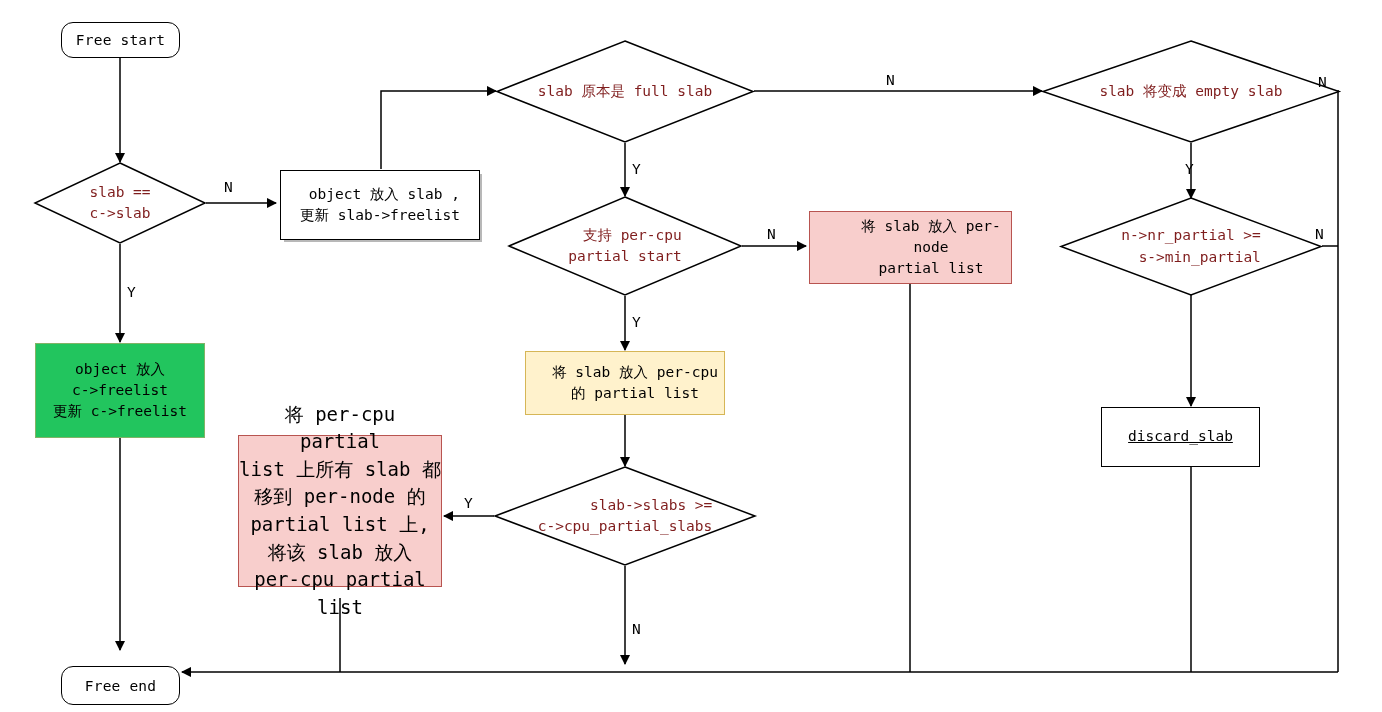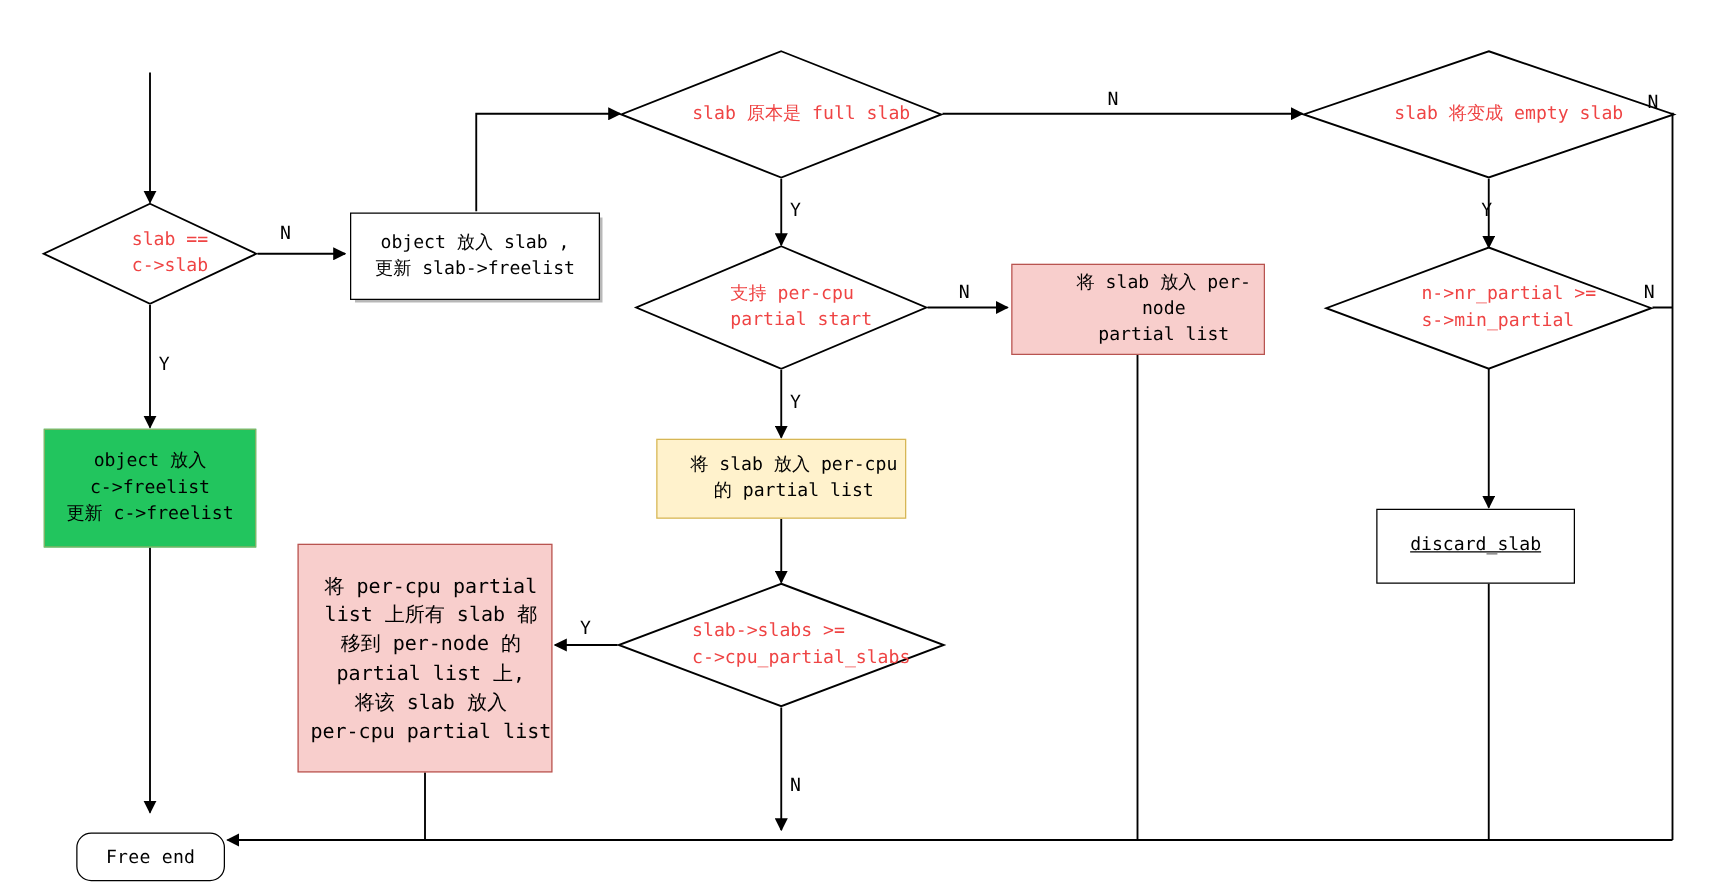--- a/index.html
+++ b/index.html
@@ -69,32 +69,32 @@
     z-index: 2;
   }
   .decision-wrap svg {
     position: absolute;
     left: 0;
     top: 0;
     overflow: visible;
   }
   .decision-label {
     position: absolute;
-    left: 16px;
+    left: 0;
     top: 0;
     width: 100%;
     height: 100%;
     display: flex;
     align-items: center;
     justify-content: center;
-    text-align: left;
+    text-align: right;
     white-space: pre-line;
     font-size: 14.5px;
     line-height: 1.45;
-    color: #ef4444;
+    color: #7f1d1d;
     pointer-events: none;
   }
   .edge-label {
     position: absolute;
     font-size: 14.5px;
     color: #000000;
     z-index: 4;
     background: transparent;
   }
 </style>
@@ -148,30 +148,33 @@
       <path d="M 910 284 L 910 672"></path>
 
       <path d="M 1191 464 L 1191 672"></path>
 
       <path d="M 1339 91 L 1338 91 L 1338 672"></path>
 
       <path d="M 1322 246 L 1338 246"></path>
     </g>
   </svg>
 
+  <div class="node terminator" style="left:61px; top:22px; width:119px; height:36px;">
+    <span>Free start</span>
+  </div>
 
   <div class="decision-wrap" style="left:34px; top:162px; width:172px; height:82px;">
     <svg width="172" height="82" viewBox="0 0 172 82" xmlns="http://www.w3.org/2000/svg">
       <polygon points="86,1 171,41 86,81 1,41" fill="#ffffff" stroke="#000000" stroke-width="1.5"></polygon>
     </svg>
     <div class="decision-label">slab ==
 c-&gt;slab</div>
   </div>
 
-  <div class="node process gray-shadow" style="left:280px; top:170px; width:200px; height:70px;">
+  <div class="node process gray-shadow" style="left:280px; top:170px; width:200px; height:70px;text-align:right;">
     <span>object 放入 slab ,
 更新 slab-&gt;freelist</span>
   </div>
 
   <div class="node process green" style="left:35px; top:343px; width:170px; height:95px;">
     <span>object 放入
 c-&gt;freelist
 更新 c-&gt;freelist</span>
   </div>
 
@@ -201,21 +204,21 @@
   </div>
 
   <div class="decision-wrap" style="left:494px; top:466px; width:262px; height:100px;">
     <svg width="262" height="100" viewBox="0 0 262 100" xmlns="http://www.w3.org/2000/svg">
       <polygon points="131,1 261,50 131,99 1,50" fill="#ffffff" stroke="#000000" stroke-width="1.5"></polygon>
     </svg>
     <div class="decision-label">slab-&gt;slabs &gt;=
 c-&gt;cpu_partial_slabs</div>
   </div>
 
-  <div class="node process pink" style="left:238px; top:435px; width:204px; height:183px; font-size:16px;justify-content:flex-end;">
+  <div class="node process pink" style="left:238px; top:435px; width:204px; height:152px; font-size:19px;justify-content:flex-end;">
     <span>将 per-cpu partial
 list 上所有 slab 都
 移到 per-node 的
 partial list 上,
 将该 slab 放入
 per-cpu partial list</span>
   </div>
 
   <div class="decision-wrap" style="left:1042px; top:40px; width:298px; height:103px;">
     <svg width="298" height="103" viewBox="0 0 298 103" xmlns="http://www.w3.org/2000/svg">

